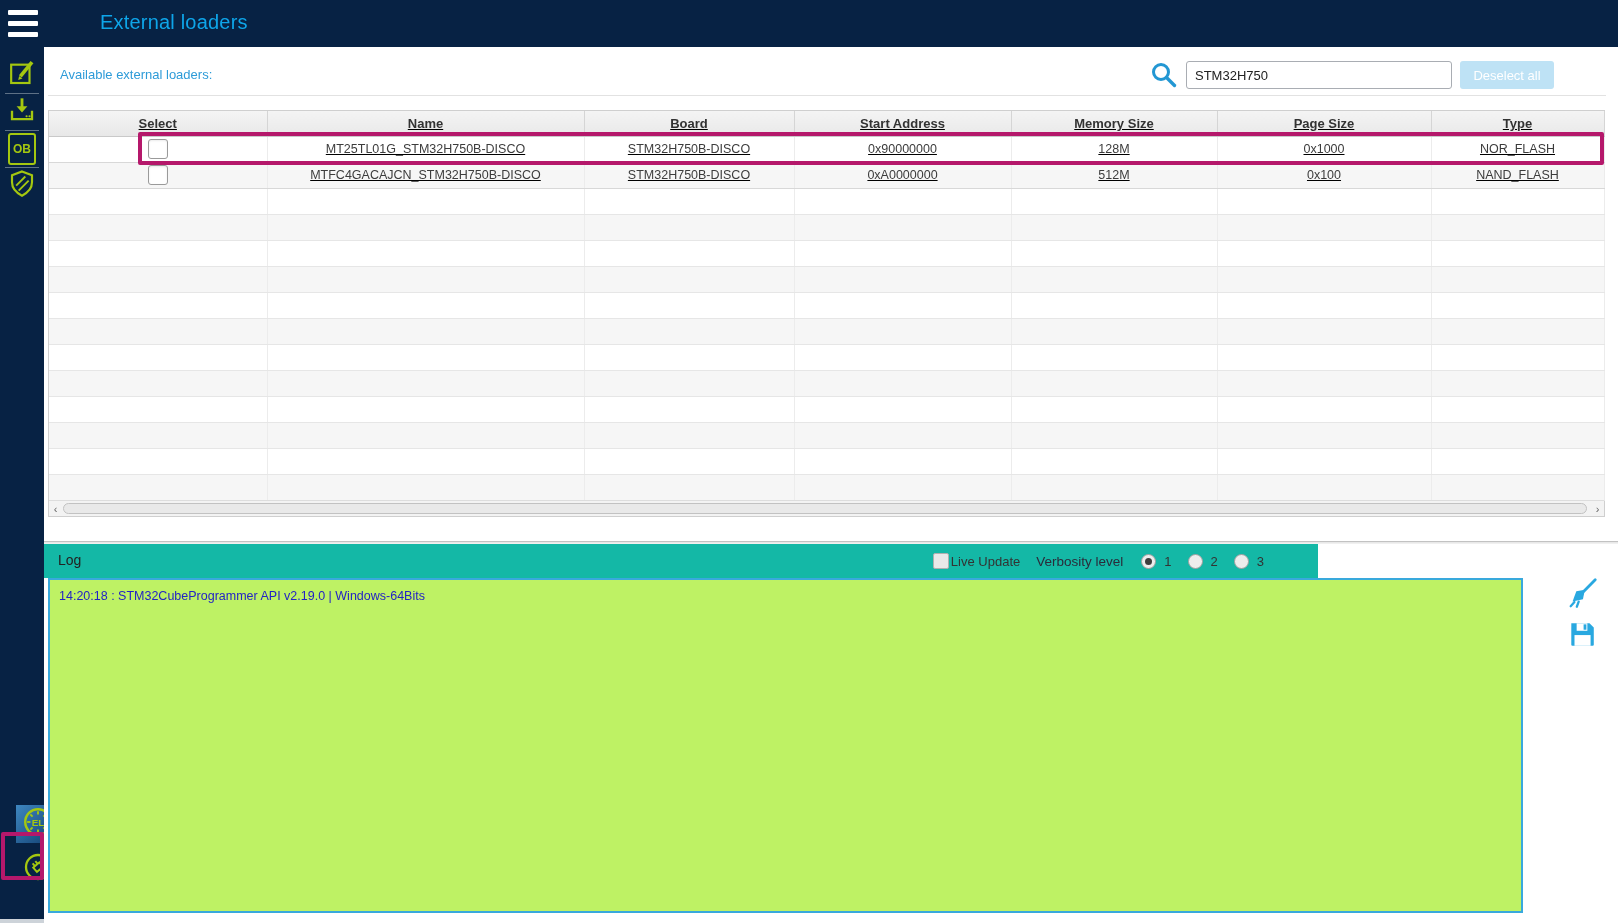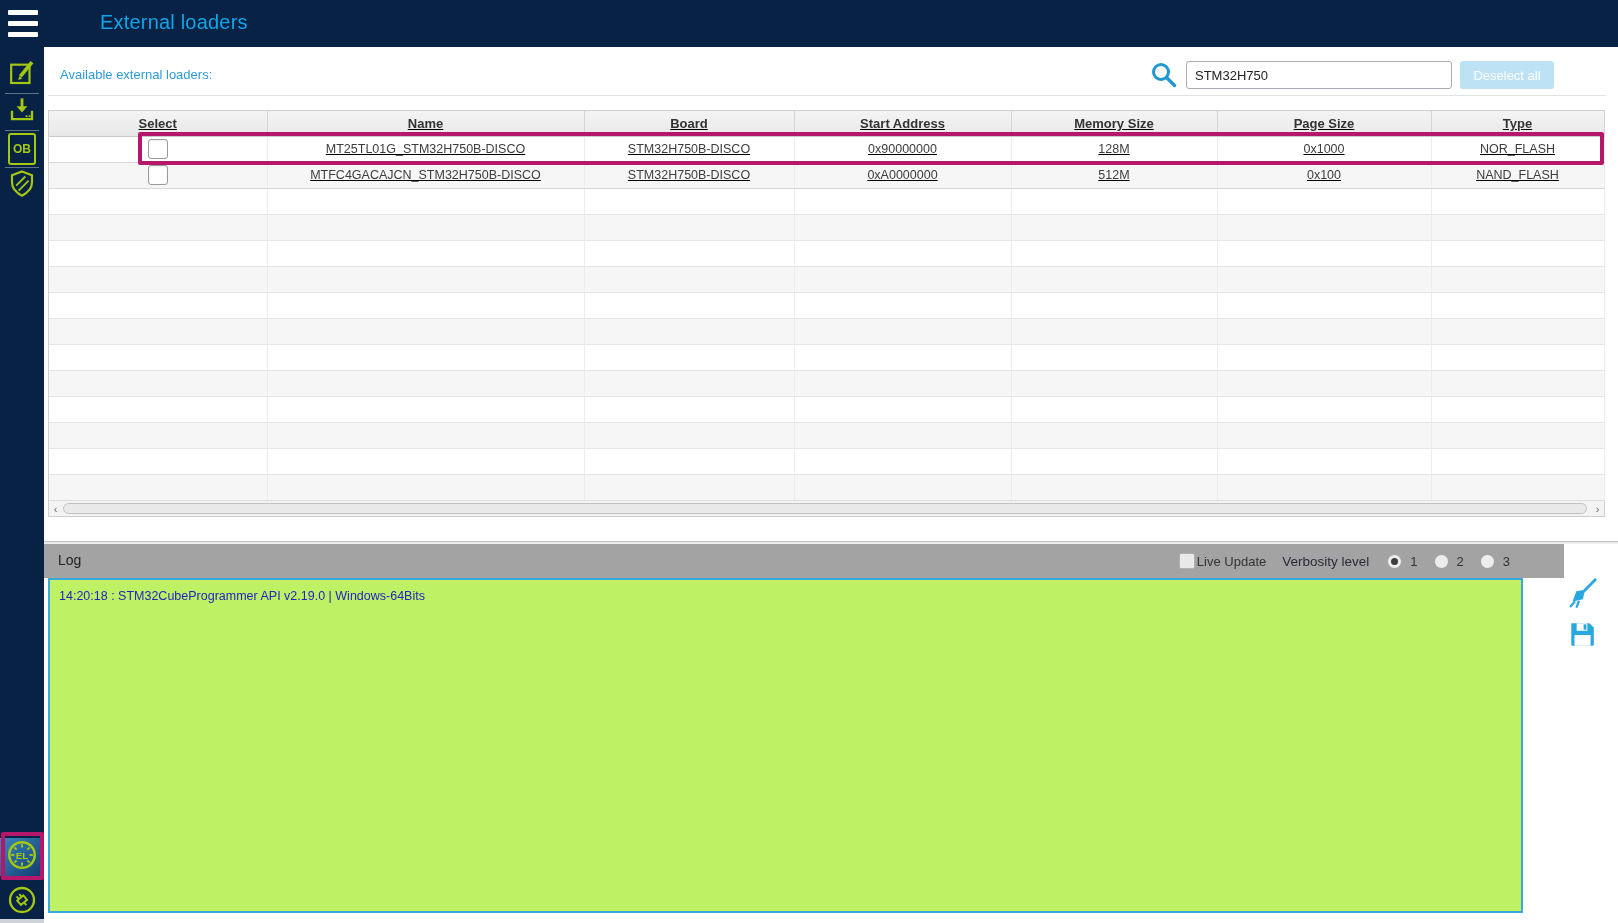--- a/index.html
+++ b/index.html
@@ -10,21 +10,21 @@
   .topbar { position:absolute; left:0; top:0; width:1618px; height:47px; background:#072244; }
   .hamburger { position:absolute; left:8px; top:10px; width:30px; height:27px;
                display:flex; flex-direction:column; justify-content:space-between; cursor:pointer; }
   .hamburger span { display:block; height:5px; background:#fff; border-radius:1px; }
   .topbar-title { position:absolute; left:100px; top:11px; color:#0ea5e9; font-size:20px; font-weight:300; letter-spacing:.2px; }
 
   
   .sidebar { position:absolute; left:0; top:47px; width:44px; height:876px; background:#072244; }
   .side-btn { width:44px; height:36px; display:flex; align-items:center; justify-content:center; cursor:pointer; }
   .side-divider { width:34px; margin:0 auto; border-top:1px solid #5e7186; }
-  .side-bottom { position:absolute; left:0; top:791px; width:44px; }
+  .side-bottom { position:absolute; left:0; top:758px; width:44px;padding-left:16px; }
   .side-btn.selected { background:linear-gradient(135deg,#3e87c0,#0e3a6b); height:38px; }
   .sidebar-bottom-strip { position:absolute; left:0; bottom:0; width:44px; height:4px; background:#cdd3d9; }
   .ob-box { border:2px solid #a4c710; border-radius:3px; color:#a4c710; font-size:12px; font-weight:bold; padding:8px 3px; line-height:1; }
 
   
   .main { position:absolute; left:44px; top:47px; width:1574px; height:876px; background:#fff; }
 
   .avail-label { position:absolute; left:16px; top:20px; font-size:13px; color:#2d9bd8; }
   .avail-rule { position:absolute; left:4px; right:12px; top:48px; border-top:1px solid #e2e2e2; }
 
@@ -58,21 +58,21 @@
                    display:flex; align-items:center; justify-content:center; cursor:pointer; }
   .hscroll-thumb { position:absolute; left:14px; right:17px; top:2px; height:11px;
                    background:#e9e9e9; border:1px solid #c2c2c2; border-radius:7px; cursor:pointer; }
 
   
   .annotate { position:absolute; border:4px solid #b5186b; border-radius:2px; pointer-events:none; z-index:50; }
 
   
   .splitter { position:absolute; left:0; top:494px; width:1574px; height:3px;
               border-top:1px solid #c2c2c2; border-bottom:1px solid #f0f0f0; background:#e8e8e8; cursor:row-resize; }
-  .log-header { position:absolute; left:0; top:497px; width:1520px; height:34px; background:#a3a3a3; }
+  .log-header { position:absolute; left:0; top:497px; width:1274px; height:34px; background:#14b8a6; }
   .log-title { position:absolute; left:14px; top:8px; font-size:14px; color:#222; }
   .log-controls { position:absolute; right:40px; top:0; height:34px; display:flex; align-items:center; gap:2px; }
   .cb-live { width:16px; height:16px; border:1px solid #b0b0b0; border-radius:2px; background:#e9e9e9; cursor:pointer; }
   .cb-label { font-size:13px; color:#333; margin-right:14px; }
   .verbosity-label { font-size:13.5px; color:#2b2b3a; margin-right:16px; }
   .radio { width:15px; height:15px; border:1px solid #9f9f9f; border-radius:50%; background:#ededed;
            display:inline-flex; align-items:center; justify-content:center; cursor:pointer; }
   .radio.checked::after { content:""; width:7px; height:7px; border-radius:50%; background:#3d3d3d; }
   .radio-label { font-size:13px; color:#333; margin:0 14px 0 6px; }
 

